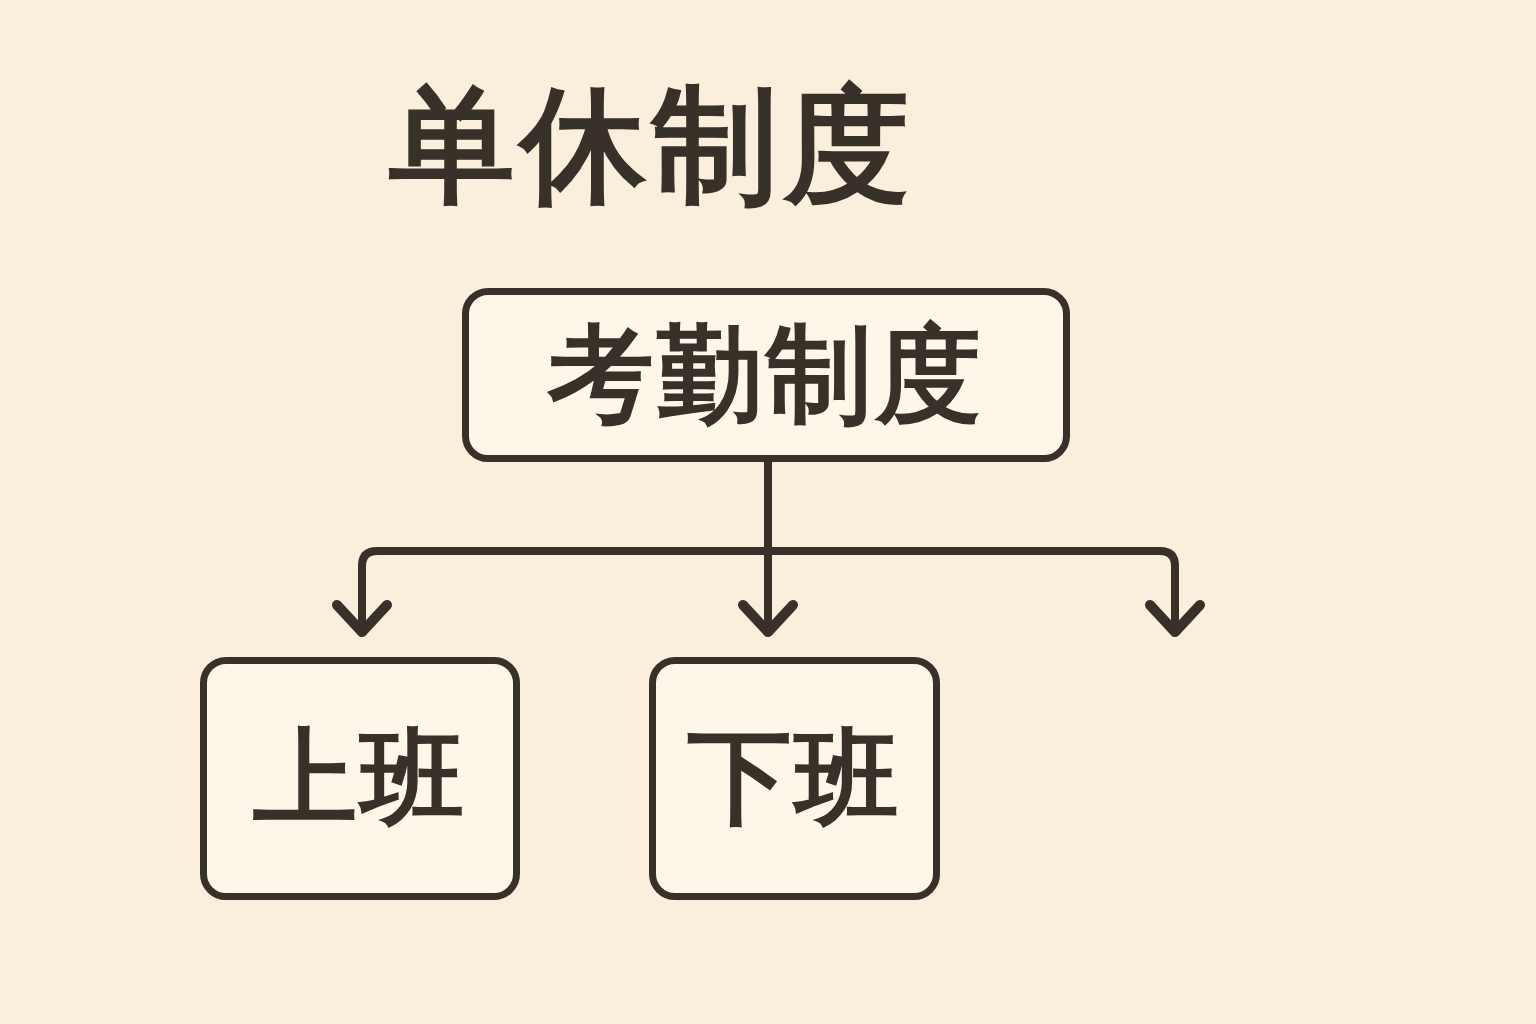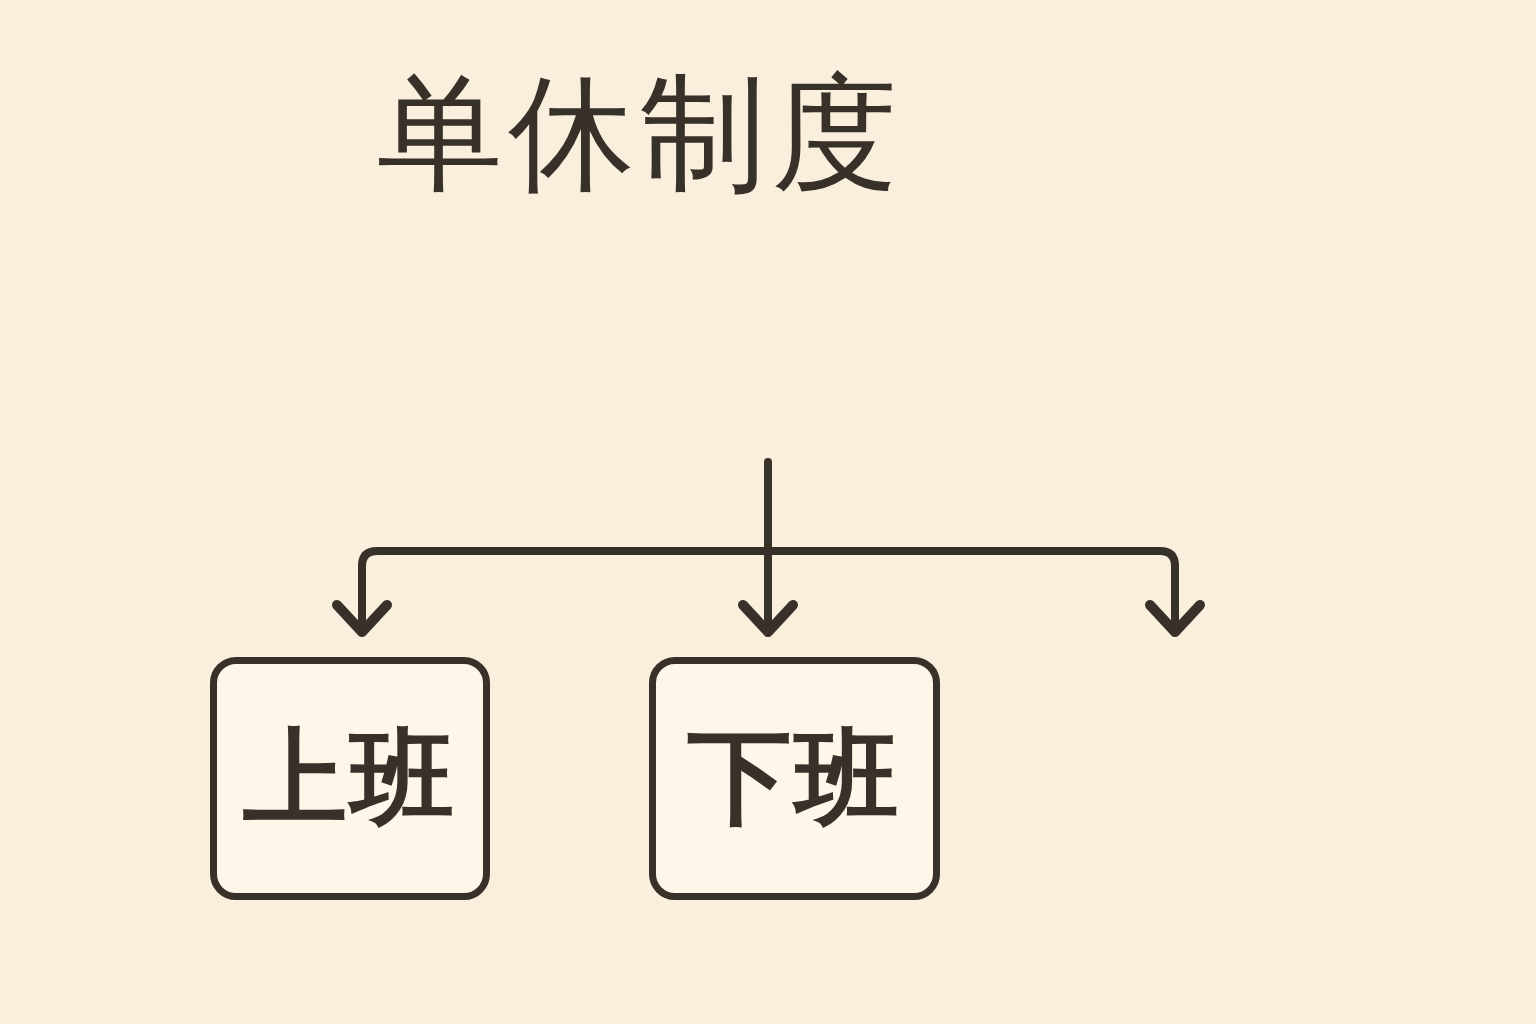--- a/index.html
+++ b/index.html
@@ -18,25 +18,25 @@
     width: 1536px;
     height: 1024px;
     background: var(--background);
     overflow: hidden;
   }
   .title {
     position: absolute;
     top: 62px;
     left: 0;
     width: 1280px;
-    margin: 0;
+    margin: 12px;
     text-align: center;
     font-size: 126px;
     line-height: 1.15;
-    font-weight: 400;
+    font-weight: 700;
     letter-spacing: 0.045em;
     color: var(--ink);
   }
   .connectors {
     position: absolute;
     top: 0;
     left: 0;
     width: 1536px;
     height: 1024px;
     pointer-events: none;
@@ -66,39 +66,42 @@
     top: 288px;
     width: 608px;
     height: 174px;
     font-size: 106px;
   }
   .node-child {
     top: 657px;
     height: 243px;
     font-size: 104px;
   }
-  .node-child-0 { left: 210px;  width: 280px; }
+  .node-child-0 { left: 200px;  width: 320px; }
   .node-child-1 { left: 622px;  width: 291px; margin-left: 27px; }
   .node-child-2 { left: 1025px; width: 303px; }
 </style>
 </head>
 <body>
 
 <div class="canvas">
 
   <h1 class="title">单休制度</h1>
 
   <svg class="connectors" viewBox="0 0 1536 1024" aria-hidden="true">
     <path class="line" d="M768 462 L768 622"></path>
     <path class="line" d="M362 622 L362 566 Q362 551 377 551 L1160 551 Q1175 551 1175 566 L1175 622"></path>
     <path class="head" d="M337 605 L362 632 L387 605"></path>
     <path class="head" d="M743 605 L768 632 L793 605"></path>
     <path class="head" d="M1150 605 L1175 632 L1200 605"></path>
   </svg>
 
+  <div class="node node-root">
+    <span>考勤制度</span>
+  </div>
 
   <div class="node node-child node-child-0">
     <span>上班</span>
   </div>
 
   <div class="node node-child node-child-1">
     <span>下班</span>
   </div>
 
 

